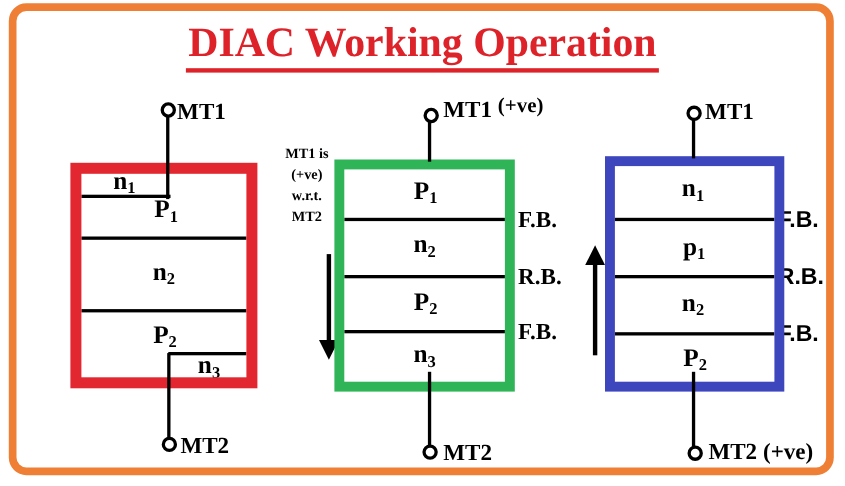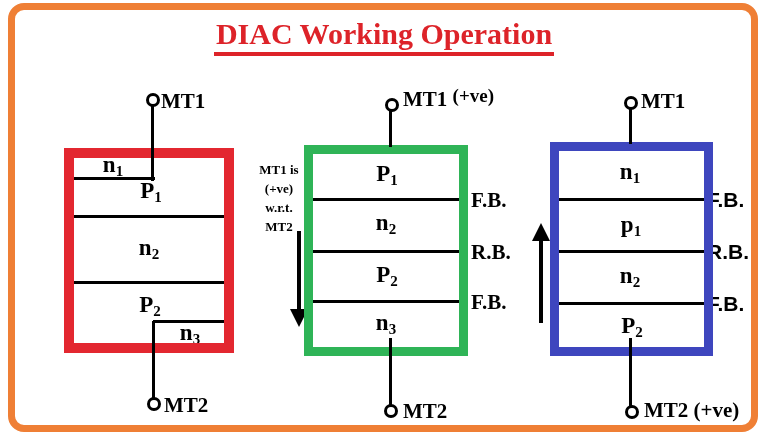--- a/index.html
+++ b/index.html
@@ -3,21 +3,21 @@
 <meta charset="utf-8">
 <style>
   html,body{margin:0;padding:0;background:#fff;}
   #stage{position:relative;width:768px;height:442px;background:#ffffff;overflow:hidden;
          font-family:"Liberation Serif","DejaVu Serif",serif;color:#000;}
   .abs{position:absolute;}
   
   #frame{left:8px;top:3px;width:736px;height:415px;border:7px solid #EF7F35;border-radius:16px;z-index:0;}
   
   #title-wrap{left:0;top:17px;width:768px;text-align:center;z-index:2;}
-  #title{display:inline-block;font-size:30px;font-weight:bold;color:#DD2329;
+  #title{display:inline-block;font-size:38px;font-weight:bold;color:#DD2329;
          border-bottom:4px solid #DD2329;padding:0 2px 1px 2px;}
   
   .body-box{background:transparent;z-index:3;}
   #box-left  {left:64px;top:148px;width:150px;height:185px;border:10px solid #E32730;}
   #box-mid   {left:304px;top:145px;width:146px;height:193px;border:9px solid #2FB457;}
   #box-right {left:550px;top:142px;width:145px;height:196px;border:9px solid #3E46BE;}
   
   .wire{background:#000;z-index:4;}
   .jline{background:#000;height:3px;z-index:2;}
   .tcircle{width:8px;height:8px;border:3px solid #000;border-radius:50%;background:#fff;z-index:4;}
@@ -89,21 +89,21 @@
 
     <div class="abs layer-label" style="left:387px;top:175px;"><span>P</span><span class="sub">1</span></div>
     <div class="abs layer-label" style="left:386px;top:224px;"><span>n</span><span class="sub">2</span></div>
     <div class="abs layer-label" style="left:387px;top:276px;"><span>P</span><span class="sub">2</span></div>
     <div class="abs layer-label" style="left:386px;top:324px;"><span>n</span><span class="sub">3</span></div>
 
     <div class="abs jlabel-serif" style="left:471px;top:200px;">F.B.</div>
     <div class="abs jlabel-serif" style="left:471px;top:252px;">R.B.</div>
     <div class="abs jlabel-serif" style="left:471px;top:302px;">F.B.</div>
 
-    <div class="abs note" style="left:252px;top:160px;width:54px;">
+    <div class="abs note" style="left:252px;top:130px;width:54px;">
       <div>MT1 is</div>
       <div>(+ve)</div>
       <div>w.r.t.</div>
       <div>MT2</div>
     </div>
     <div class="abs arrow-shaft" style="left:297px;top:231px;height:80px;"></div>
     <div class="abs arrow-head head-down" style="left:290px;top:309px;"></div>
 
     <div class="abs wire" style="left:389px;top:338px;width:3px;height:67px;"></div>
     <div class="abs tcircle" style="left:384px;top:404px;"></div>

